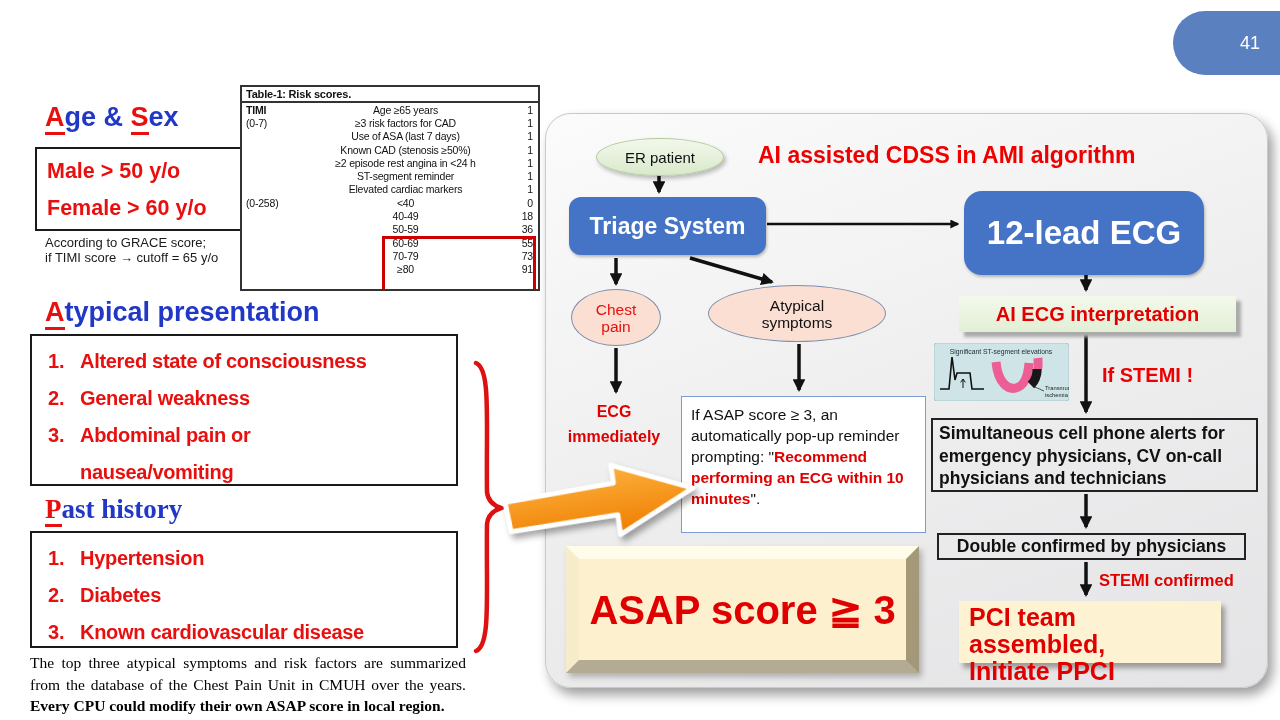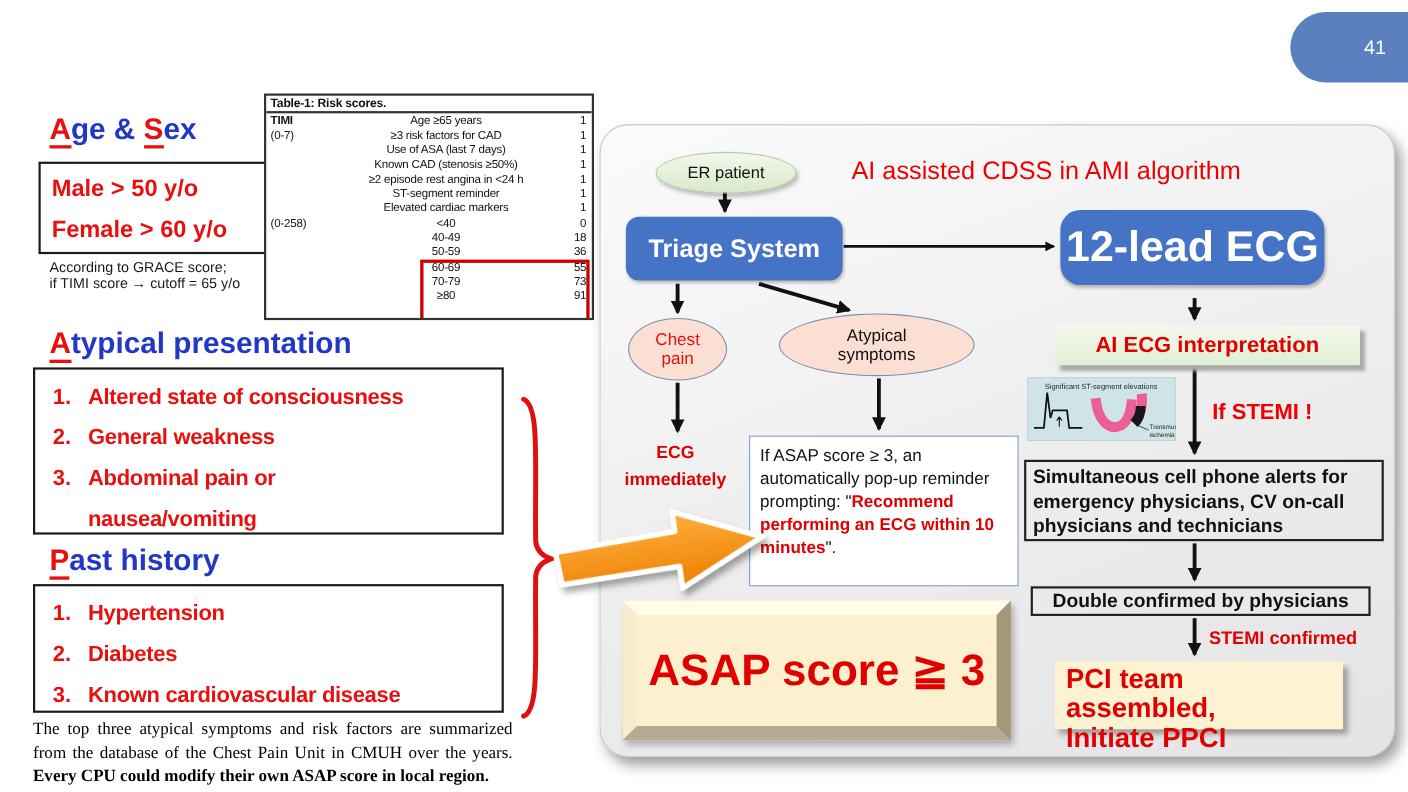--- a/index.html
+++ b/index.html
@@ -59,26 +59,26 @@
            background:linear-gradient(160deg,#fbfbfb 0%,#ededee 55%,#e4e4e6 100%);
            border:1px solid #c9c9c9; border-radius:26px;
            box-shadow:5px 7px 12px rgba(0,0,0,0.38); }
   .panel .abs { position:absolute; }
   .arrow-layer { left:0; top:0; width:723px; height:575px; pointer-events:none; }
 
   .ellipse { border-radius:50%; display:flex; align-items:center; justify-content:center; text-align:center; }
   .er-ellipse { left:50px; top:24px; width:128px; height:38px;
            background:linear-gradient(180deg,#f2f8ec,#d9e9cb); border:1px solid #b2cc9c;
            box-shadow:2px 3px 4px rgba(0,0,0,0.25); font-size:15px; color:#111; }
-  .cdss-title { left:228px; top:28px; width:494px; color:#ee0000; font-size:23px; font-weight:normal; white-space:nowrap; }
+  .cdss-title { left:212px; top:28px; width:494px; color:#ee0000; font-size:23px; font-weight:bold; white-space:nowrap; }
 
   .bluebox { background:#4573c5; color:#fff; font-weight:bold; display:flex; align-items:center;
            justify-content:center; box-shadow:1px 2px 3px rgba(0,0,0,0.25); }
   .triage { left:23px; top:83px; width:197px; height:58px; border-radius:12px; font-size:23px; }
-  .ecg12  { left:418px; top:77px; width:240px; height:68px; border-radius:18px; font-size:39px; }
+  .ecg12  { left:418px; top:77px; width:240px; height:84px; border-radius:18px; font-size:33px; }
 
   .peach { background:#fbdfd2; border:1px solid #7d8fae; font-size:15.5px; line-height:17px; white-space:pre-line; }
   .chest { left:25px; top:175px; width:90px; height:57px; color:#e8100f; }
   .atyp-ell { left:162px; top:171px; width:178px; height:57px; color:#111; }
 
   .ecg-imm { left:12px; top:285px; width:112px; text-align:center; color:#e00000;
            font-size:16px; font-weight:bold; line-height:25px; white-space:pre-line; }
 
   .reminder { left:135px; top:282px; width:245px; height:137px; background:#fff;
            border:1.5px solid #7b9bd2; padding:7px 9px; font-size:15.5px; line-height:21px; color:#111; }
@@ -220,21 +220,21 @@
     <div class="li">
         <span class="num">3.</span>
         <span class="txt">Abdominal pain or</span>
       </div>
     <div class="li">
         <span class="num"></span>
         <span class="txt">nausea/vomiting</span>
       </div>
   </div>
 
-  <div class="abs h2" style="left:45px;top:494px;">
+  <div class="abs h2" style="left:45px;top:494px;font-family:Liberation Serif, serif;">
     <span class="cap">P</span><span>ast history</span>
   </div>
   <div class="abs box list-box past-box">
     <div class="li">
         <span class="num">1.</span>
         <span class="txt">Hypertension</span>
       </div>
     <div class="li">
         <span class="num">2.</span>
         <span class="txt">Diabetes</span>

